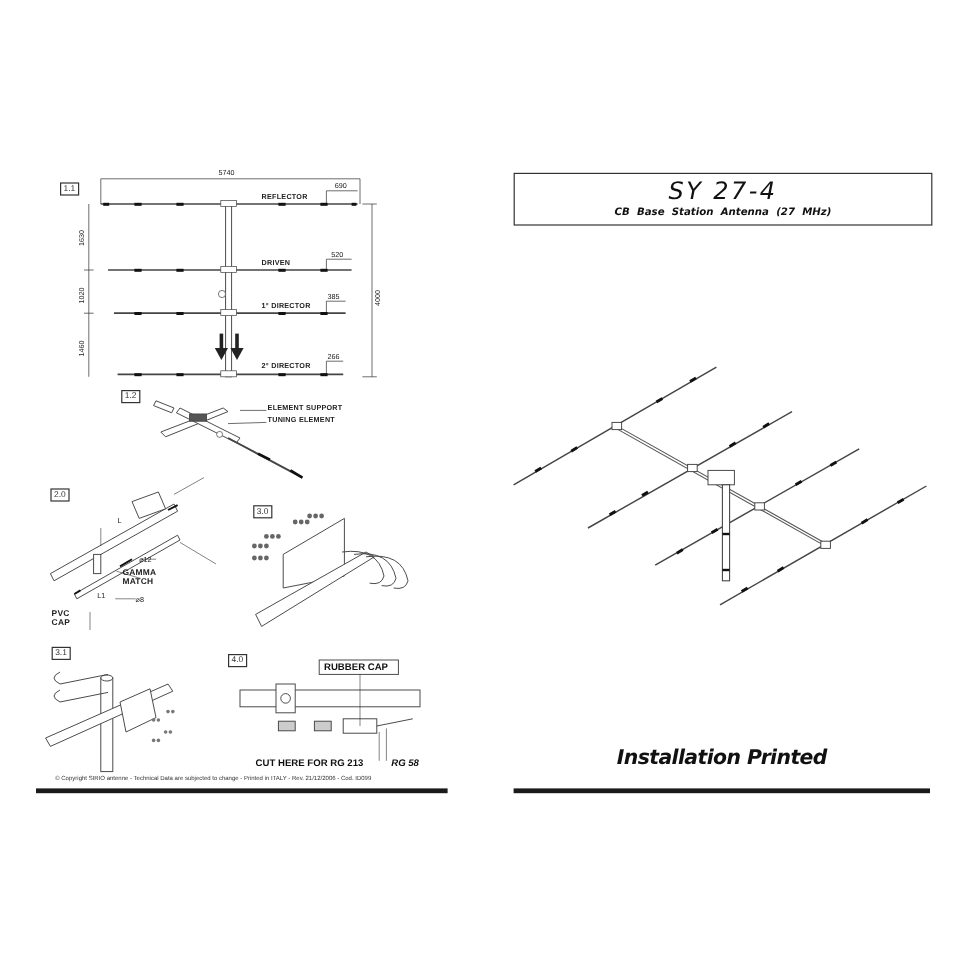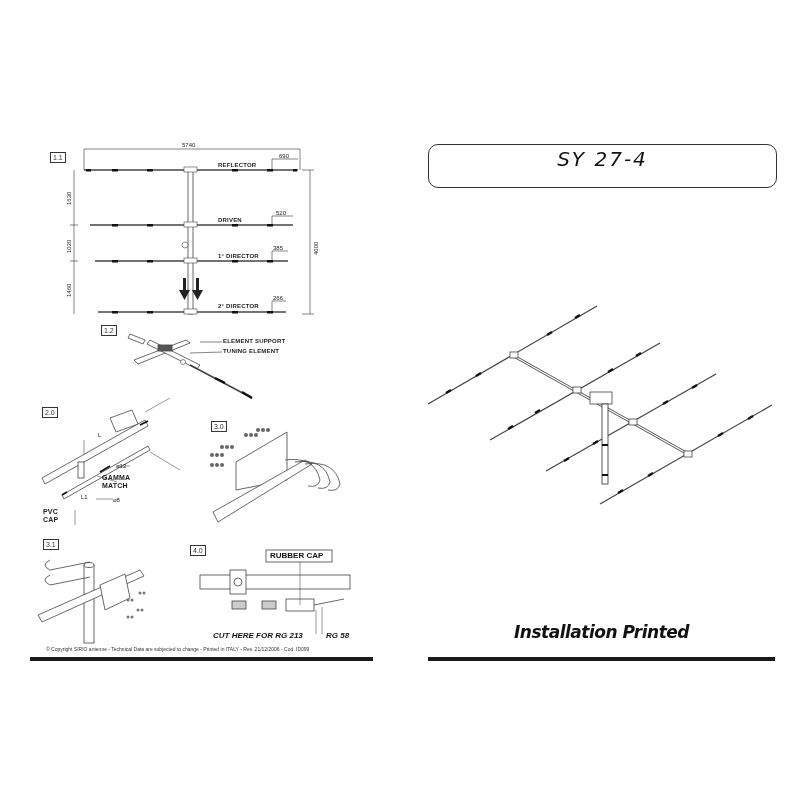--- a/index.html
+++ b/index.html
@@ -4,21 +4,21 @@
 <style>
   html, body { margin:0; padding:0; background:#ffffff; }
   body { width:800px; height:800px; position:relative; overflow:hidden; font-family:"Liberation Sans", sans-serif; color:#111; }
   .figlabel { position:absolute; border:1px solid #333; font-size:7px; padding:0 2px; line-height:9px; color:#333; background:#fff; }
   .lbl { position:absolute; font-size:6px; font-weight:bold; color:#222; white-space:nowrap; letter-spacing:0.2px; }
   .dim { position:absolute; font-size:6px; color:#222; white-space:nowrap; }
   .big-lbl { position:absolute; font-size:8px; font-weight:bold; color:#111; white-space:nowrap; }
   .rot { transform:rotate(-90deg); transform-origin:left top; }
   .footer-bar { position:absolute; height:4px; background:#1a1a1a; }
   .copyright { position:absolute; font-size:5px; color:#333; white-space:nowrap; }
-  .title-box { position:absolute; left:428px; top:144px; width:347px; height:42px; border:1.3px solid #333; border-radius:10px; }
+  .title-box { position:absolute; left:428px; top:144px; width:347px; height:42px; border:1.3px solid #333; border-radius:0; }
   .title-main { position:absolute; left:0; right:0; top:2px; text-align:center; font-size:20px; font-style:italic; font-family:"DejaVu Sans", sans-serif; letter-spacing:2px; color:#111; }
   .title-sub { position:absolute; left:0; right:0; top:27px; text-align:center; font-size:8.5px; font-style:italic; font-weight:bold; font-family:"DejaVu Sans", sans-serif; color:#111; word-spacing:3px; }
   .manual { position:absolute; left:428px; top:622px; width:347px; text-align:center; font-size:17px; font-style:italic; font-weight:bold; font-family:"DejaVu Sans", sans-serif; color:#111; letter-spacing:-0.5px; }
   svg { position:absolute; overflow:visible; }
 </style>
 </head>
 <body>
 
 <div>
 
@@ -218,30 +218,31 @@
       <rect x="286" y="599" width="28" height="12"></rect>
       <path d="M314,605 l30,-6" fill="none"></path>
     </g>
     <g stroke="#333" stroke-width="0.5" fill="none">
       <line x1="300" y1="562" x2="300" y2="605"></line>
       <line x1="316" y1="610" x2="316" y2="634"></line>
       <line x1="322" y1="607" x2="322" y2="634"></line>
     </g>
   </svg>
   <div class="big-lbl" style="left:270px;top:551px;">RUBBER CAP</div>
-  <div class="big-lbl" style="left:213px;top:631px;font-style:italic;">CUT HERE FOR RG 213</div>
+  <div class="big-lbl" style="left:213px;top:631px;">CUT HERE FOR RG 213</div>
   <div class="big-lbl" style="left:326px;top:631px;font-style:italic;">RG 58</div>
 
   <div class="copyright" style="left:46px;top:646px;">© Copyright SIRIO antenne - Technical Data are subjected to change - Printed in ITALY - Rev. 21/12/2006 - Cod. ID099</div>
   <div class="footer-bar" style="left:30px;top:657px;width:343px;"></div>
 </div>
 
 <div>
   <div class="title-box">
     <div class="title-main">SY 27-4</div>
+    <div class="title-sub">CB   Base Station Antenna (27 MHz)</div>
   </div>
 
   <svg width="800" height="800" style="left:0;top:0;pointer-events:none;">
 
     <line x1="512" y1="355" x2="688" y2="454" stroke="#555" stroke-width="3"></line>
     <line x1="512" y1="355" x2="688" y2="454" stroke="#fff" stroke-width="1.2"></line>
 
     <g stroke="#444" stroke-width="1.2">
       <line x1="428" y1="404" x2="597" y2="306"></line>
       <line x1="490" y1="440" x2="660" y2="343"></line>

